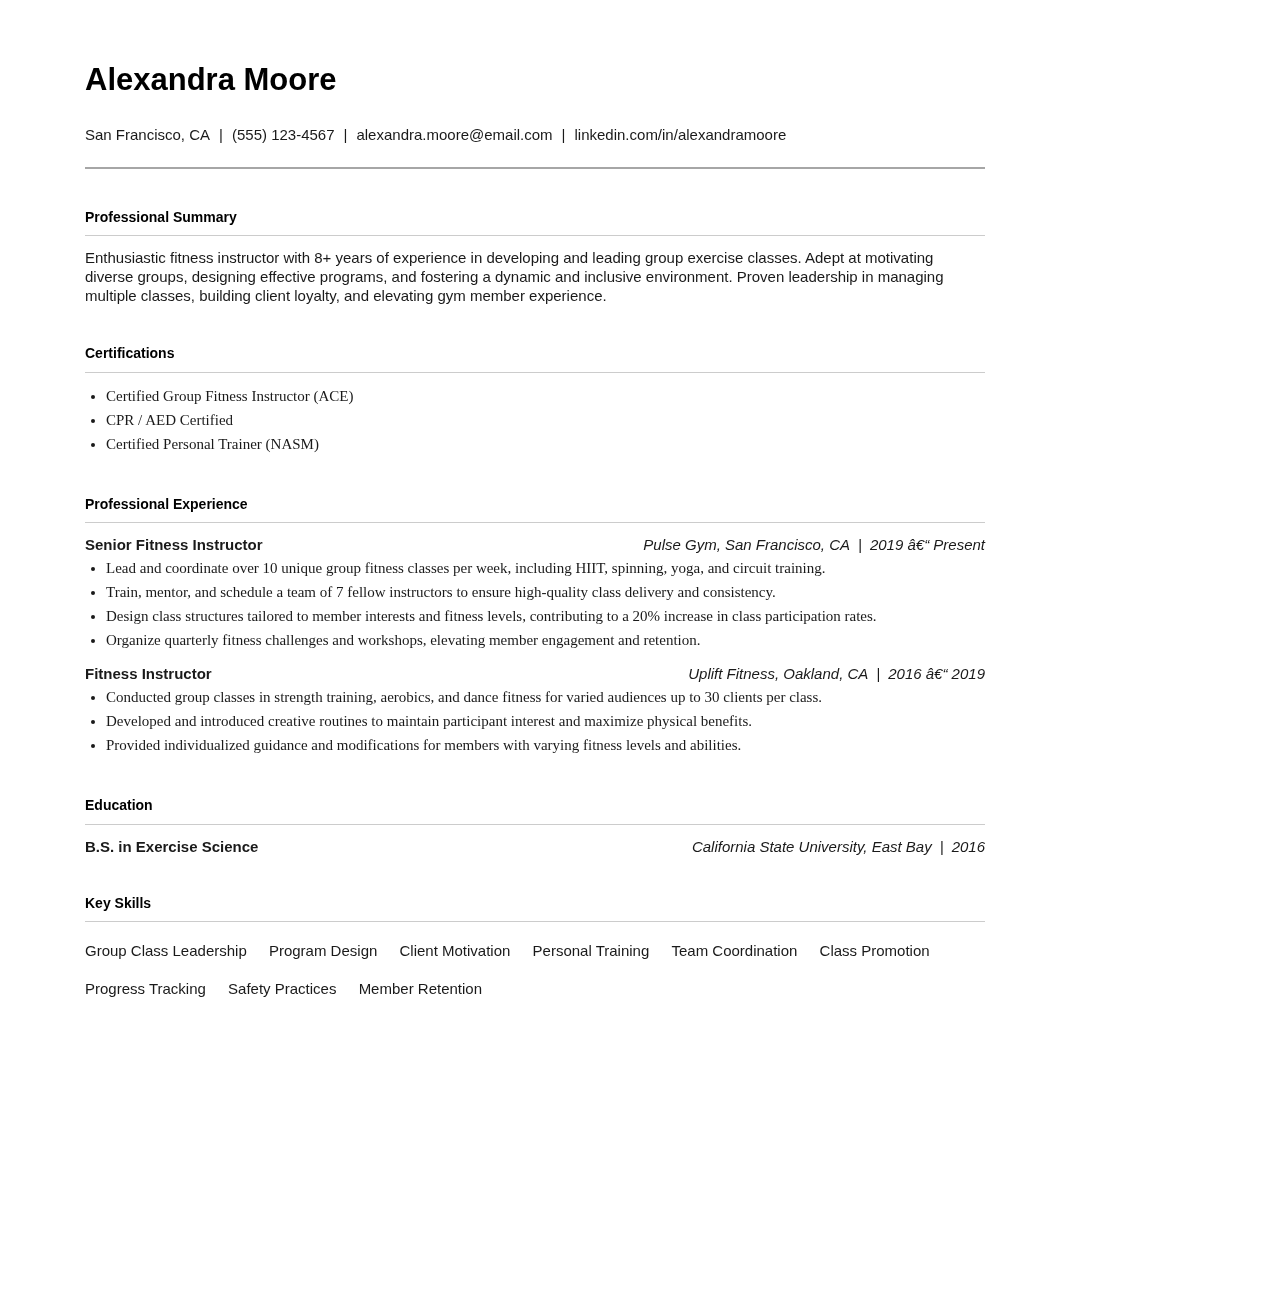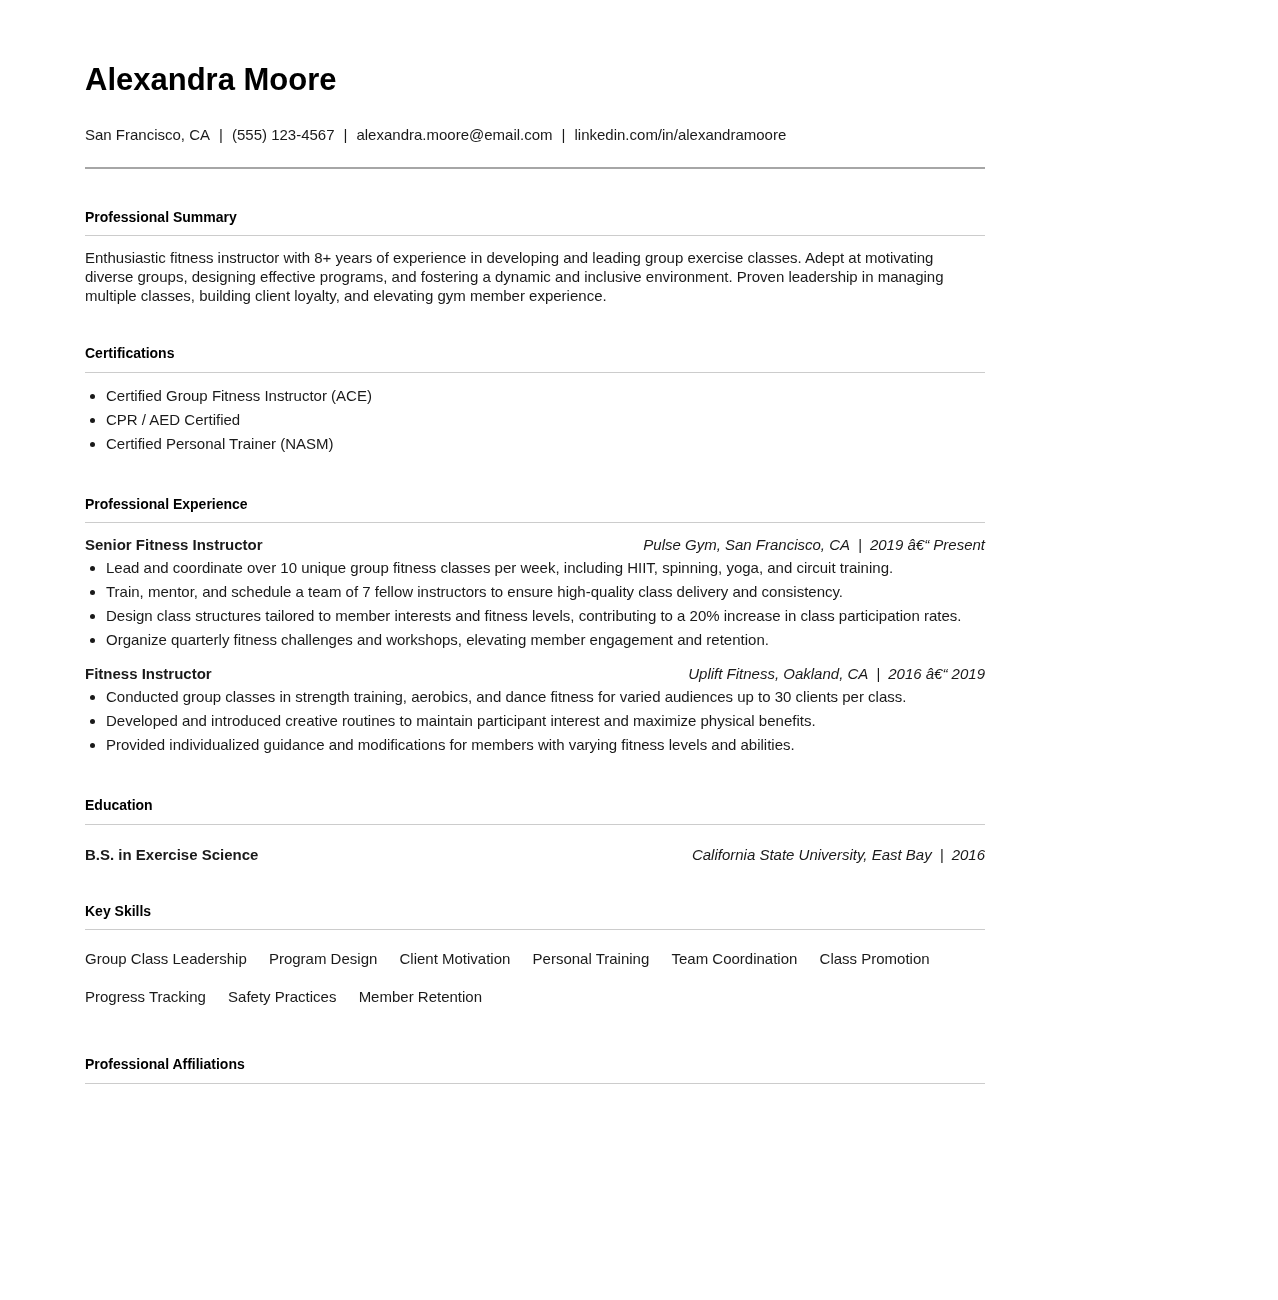--- a/index.html
+++ b/index.html
@@ -51,32 +51,33 @@
   .body-text {
     margin: 12px 0 0 0;
     line-height: 19px;
   }
   ul {
     margin: 11px 0 0 0;
     padding-left: 21px;
   }
   li {
     line-height: 24px;
+    font-family: Liberation Serif, serif;
   }
   .job { margin-top: 13px; }
   .job-head {
     display: flex;
     justify-content: space-between;
     align-items: baseline;
   }
   .role { font-weight: bold; }
   .meta { font-style: italic; white-space: nowrap; }
   .meta .sep { margin: 0 8px; }
   .job ul { margin-top: 3px; }
-  .edu-head { margin-top: 21px; }
+  .edu-head { margin-top: 13px; }
   .skills {
     margin-top: 10px;
     line-height: 38px;
   }
   .skill {
     display: inline-block;
     margin-right: 18px;
   }
   .affiliations {
     margin-top: 12px;
@@ -156,16 +157,15 @@
       <span class="skill">Personal Training</span>
       <span class="skill">Team Coordination</span>
       <span class="skill">Class Promotion</span>
       <span class="skill">Progress Tracking</span>
       <span class="skill">Safety Practices</span>
       <span class="skill">Member Retention</span>
     </div>
   </section>
 
   <section>
-    <h2>Professional Affiliations</h2>
   </section>
 
 </div>
 
 </body></html>

